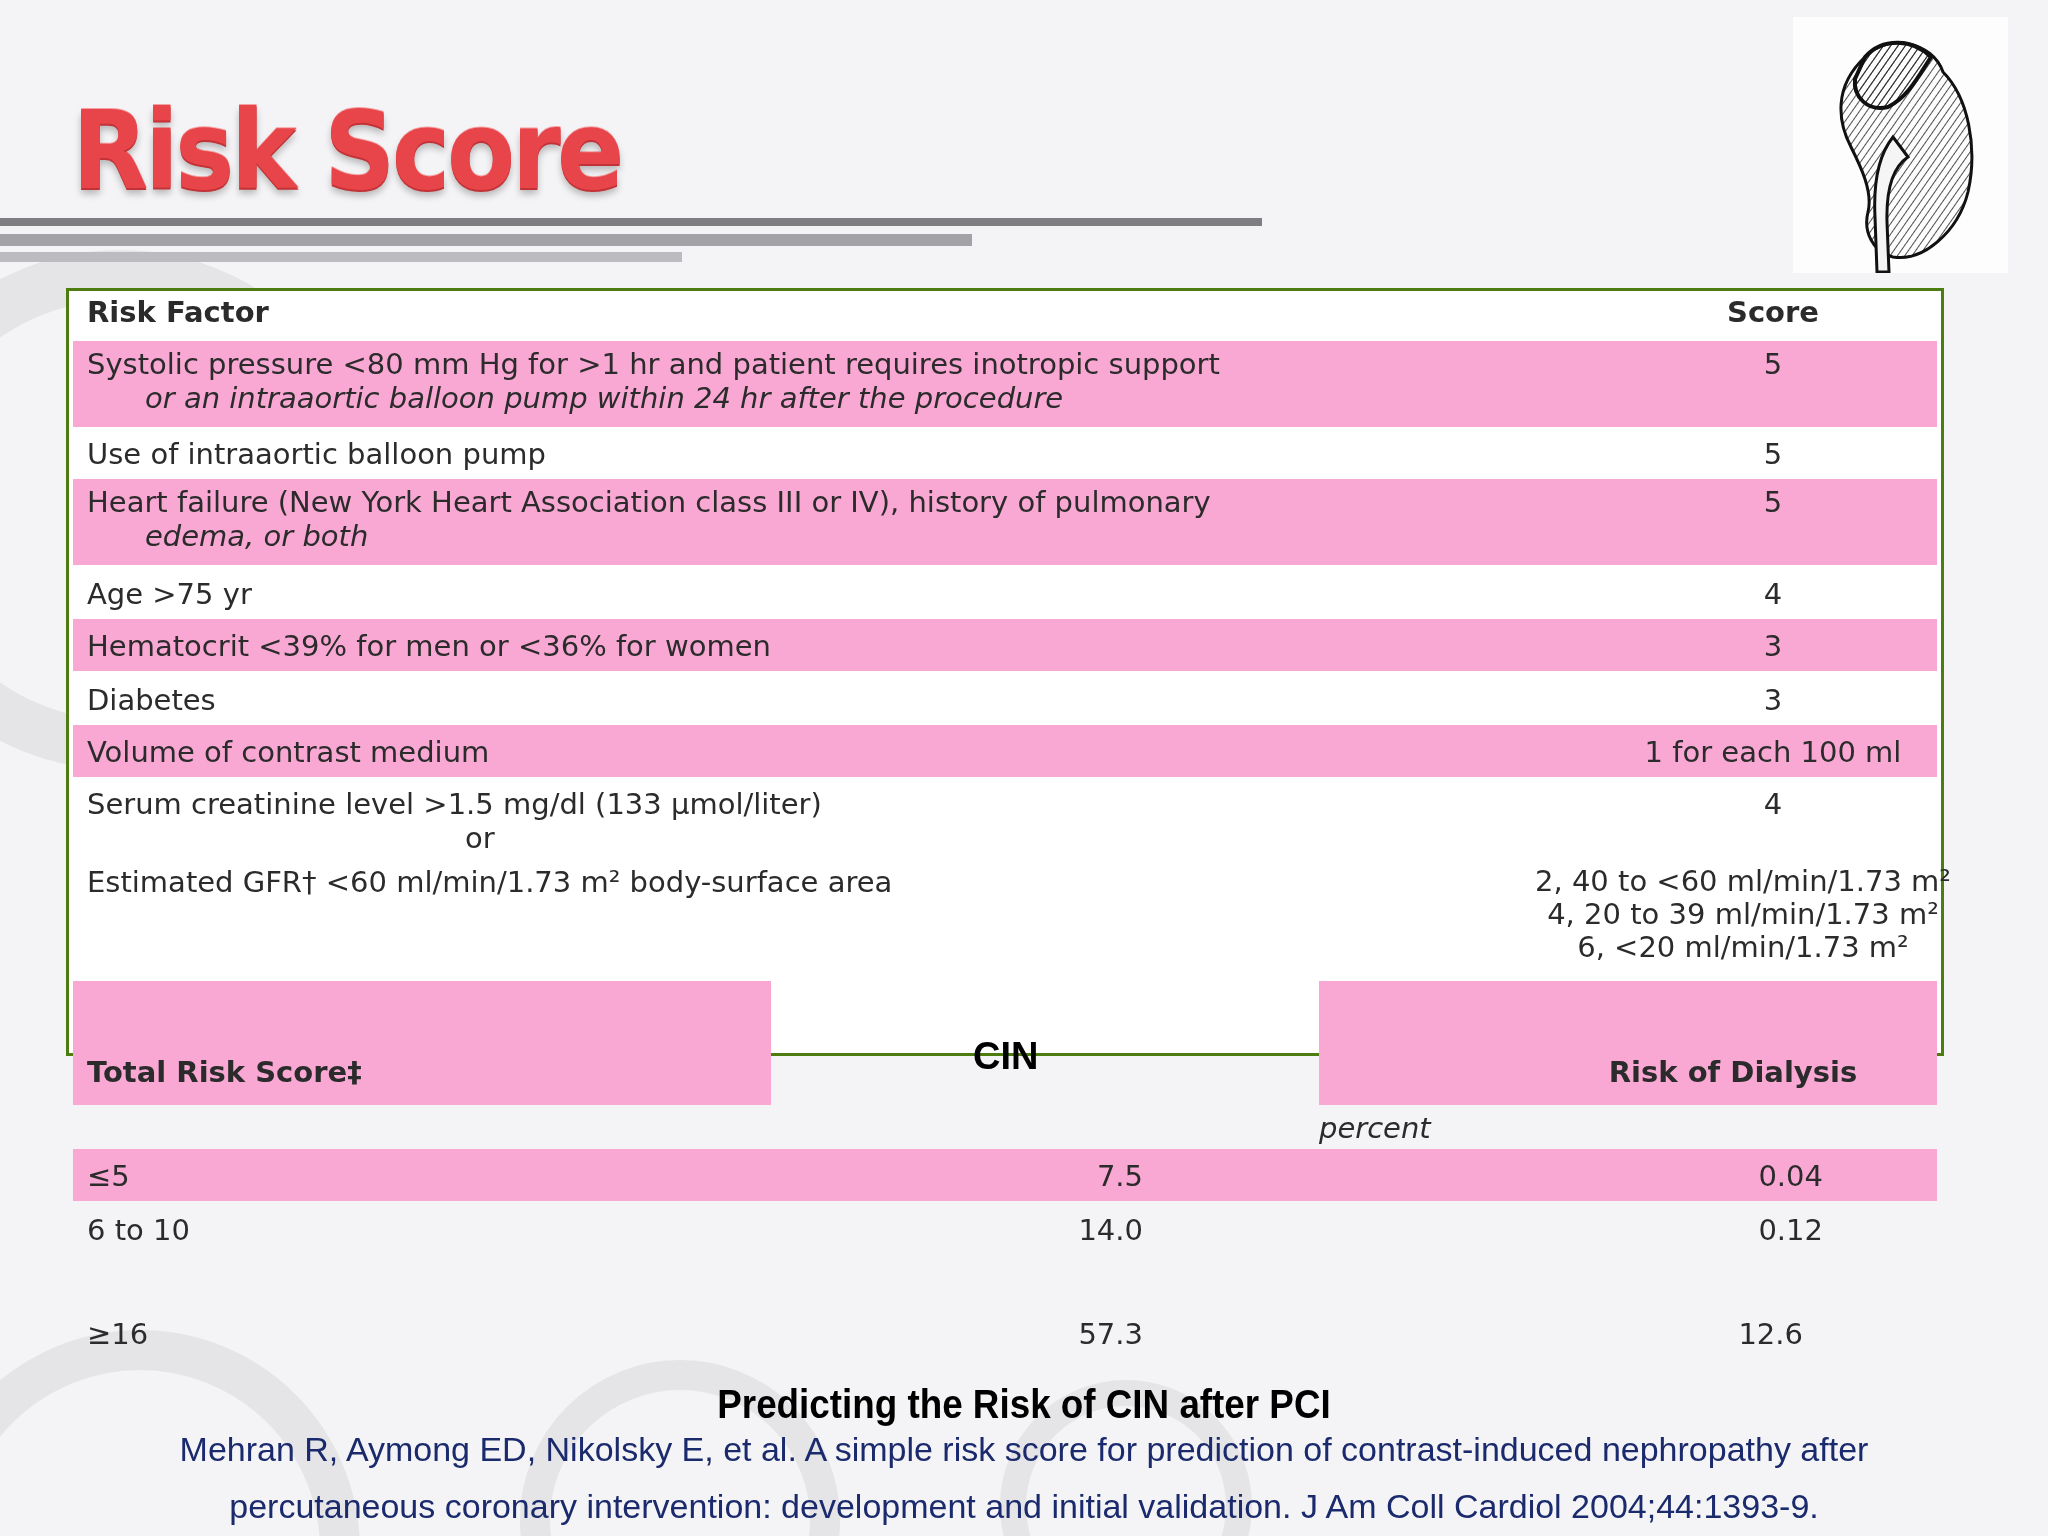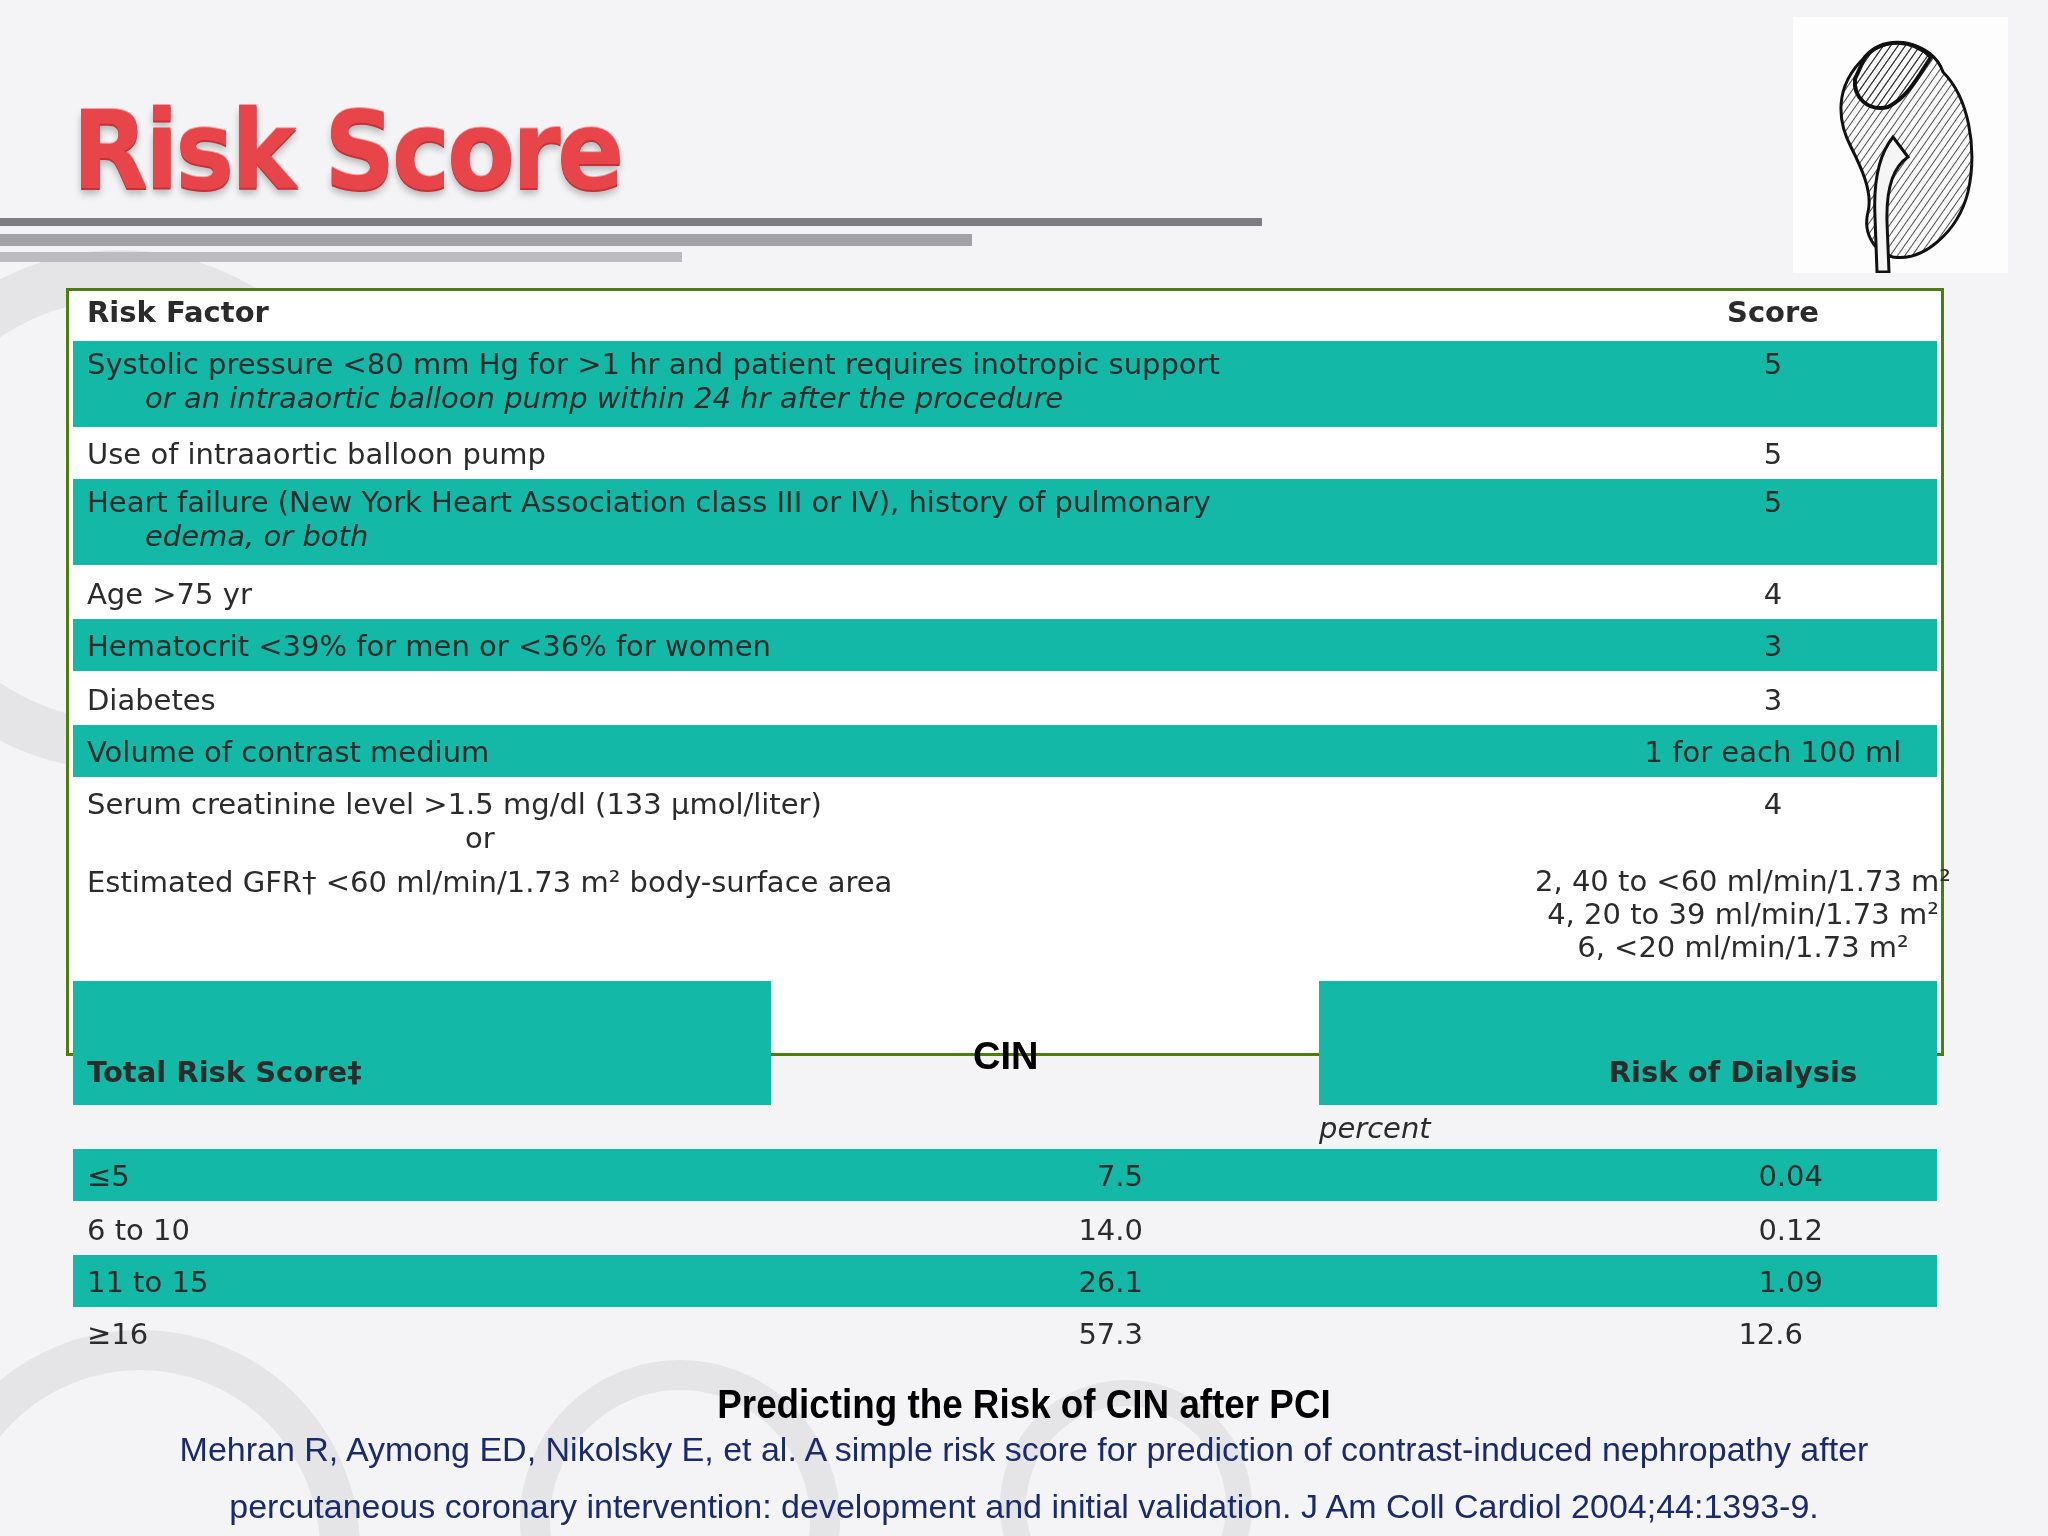--- a/index.html
+++ b/index.html
@@ -23,21 +23,21 @@
   .bar3 { top:252px; width:682px; height:10px; background:#bcbcc0; }
   .kidney-box {
     position:absolute; left:1793px; top:17px; width:215px; height:256px; background:#fdfdfd;
   }
   .table-box {
     position:absolute; left:66px; top:288px; width:1878px; height:768px;
     background:#ffffff; border:3px solid #4d7c0f; box-sizing:border-box;
     font-family:"DejaVu Sans", sans-serif; color:#2b2b2b; font-size:29px;
   }
   .row { position:absolute; left:4px; right:4px; }
-  .tint { background:#14b8a6; }
+  .tint { background:#f9a8d4; }
   .cell { position:absolute; line-height:34px; white-space:nowrap; }
   .hdr { font-weight:bold; }
   .score { left:1540px; width:320px; text-align:center; }
   .indent { padding-left:58px; display:block;font-style:italic; }
   .cin-val { text-align:right; width:200px; left:870px; }
   .dia-val { text-align:right; width:200px; left:1550px; }
   .caption {
     position:absolute; left:0; width:2048px; top:1382px; text-align:center;
     font-family:"Liberation Sans", sans-serif; font-weight:bold; font-size:40px; color:#000;
     transform:scaleX(0.92); transform-origin:center top;
@@ -150,25 +150,20 @@
   <div class="row tint" style="top:858px; height:52px;">
     <span class="cell" style="left:14px; top:10px;">≤5</span>
     <span class="cell cin-val" style="top:10px;">7.5</span>
     <span class="cell dia-val" style="top:10px;">0.04</span>
   </div>
   <div class="row" style="top:910px; height:54px;">
     <span class="cell" style="left:14px; top:12px;">6 to 10</span>
     <span class="cell cin-val" style="top:12px;">14.0</span>
     <span class="cell dia-val" style="top:12px;">0.12</span>
   </div>
-  <div class="row tint" style="top:964px; height:52px;">
-    <span class="cell" style="left:14px; top:10px;">11 to 15</span>
-    <span class="cell cin-val" style="top:10px;">26.1</span>
-    <span class="cell dia-val" style="top:10px;">1.09</span>
-  </div>
   <div class="row" style="top:1016px; height:52px;">
     <span class="cell" style="left:14px; top:10px;">≥16</span>
     <span class="cell cin-val" style="top:10px;">57.3</span>
     <span class="cell dia-val" style="top:10px; left:1530px;">12.6</span>
   </div>
 </div>
 
 <div class="caption">Predicting the Risk of CIN after PCI</div>
 <div class="citation" style="top:1430px; left:0;">Mehran R, Aymong ED, Nikolsky E, et al. A simple risk score for prediction of contrast-induced nephropathy after</div>
 <div class="citation" style="top:1487px; left:0;">percutaneous coronary intervention: development and initial validation. J Am Coll Cardiol 2004;44:1393-9.</div>

